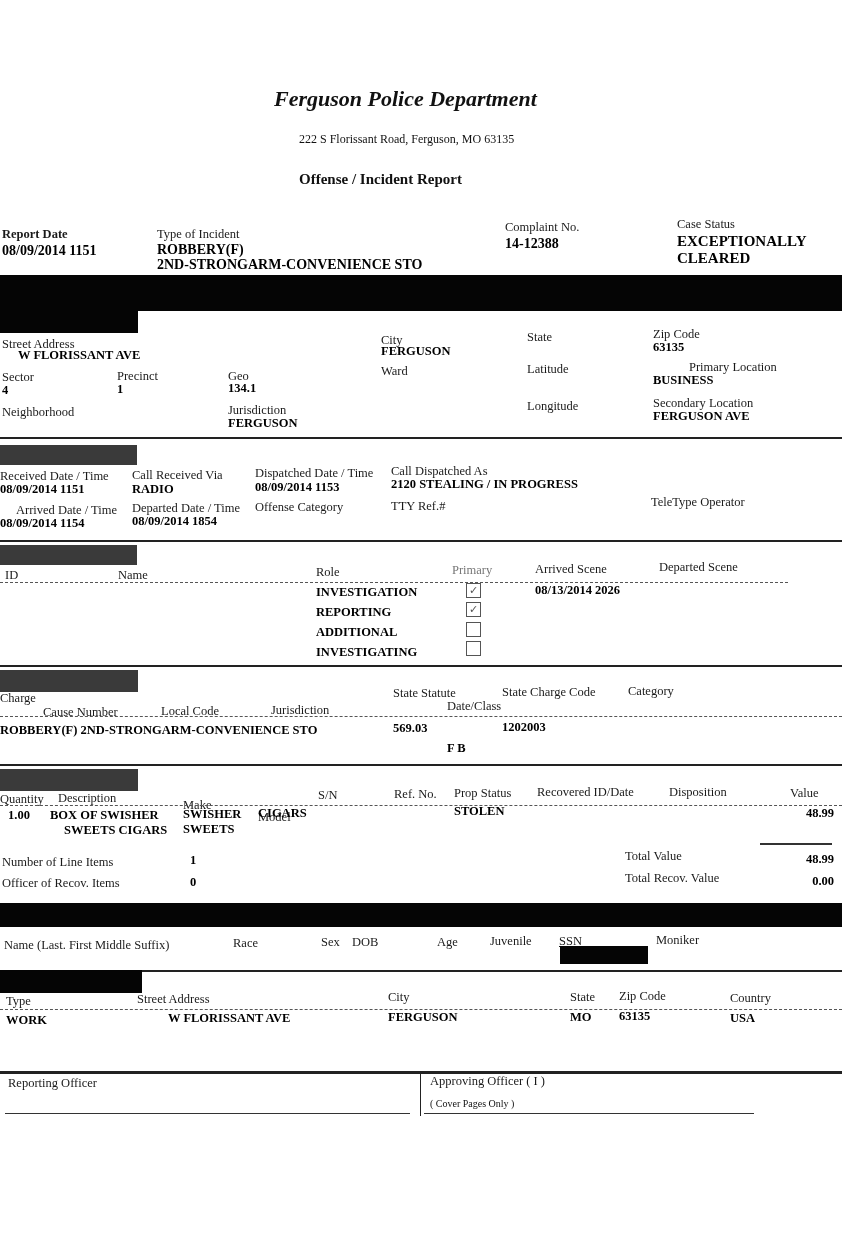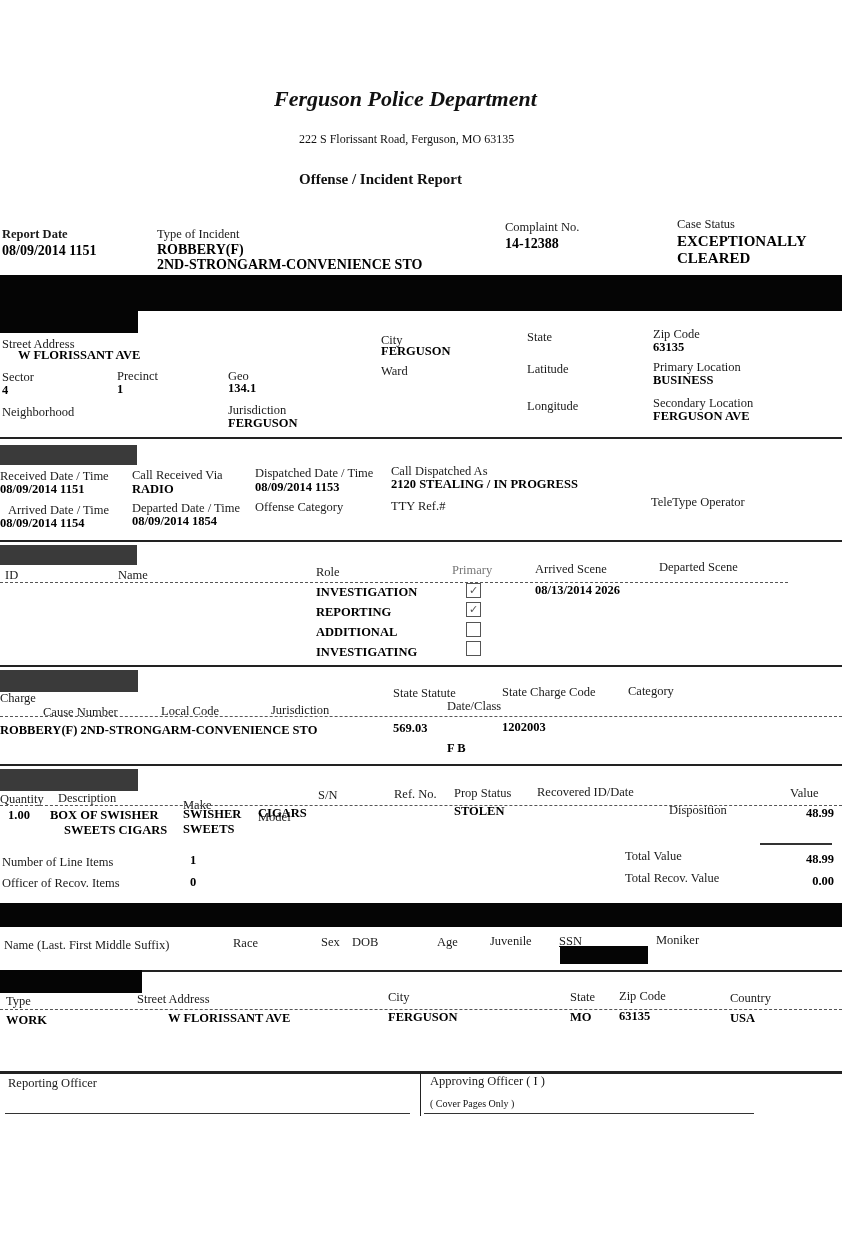--- a/index.html
+++ b/index.html
@@ -57,21 +57,21 @@
 <div class="abs val" style="left:653px;top:340px;">63135</div>
 
 <div class="abs lbl" style="left:2px;top:370px;">Sector</div>
 <div class="abs val" style="left:2px;top:383px;">4</div>
 <div class="abs lbl" style="left:117px;top:369px;">Precinct</div>
 <div class="abs val" style="left:117px;top:382px;">1</div>
 <div class="abs lbl" style="left:228px;top:369px;">Geo</div>
 <div class="abs val" style="left:228px;top:381px;">134.1</div>
 <div class="abs lbl" style="left:381px;top:364px;">Ward</div>
 <div class="abs lbl" style="left:527px;top:362px;">Latitude</div>
-<div class="abs lbl" style="left:653px;top:360px;">Primary Location</div>
+<div class="abs lbl" style="left:689px;top:360px;">Primary Location</div>
 <div class="abs val" style="left:653px;top:373px;">BUSINESS</div>
 
 <div class="abs lbl" style="left:2px;top:405px;">Neighborhood</div>
 <div class="abs lbl" style="left:228px;top:403px;">Jurisdiction</div>
 <div class="abs val" style="left:228px;top:416px;">FERGUSON</div>
 <div class="abs lbl" style="left:527px;top:399px;">Longitude</div>
 <div class="abs lbl" style="left:653px;top:396px;">Secondary Location</div>
 <div class="abs val" style="left:653px;top:409px;">FERGUSON AVE</div>
 
 <div class="rule" style="left:0;top:437px;width:842px;"></div>
@@ -79,21 +79,21 @@
 <div class="redact-gray" style="left:0;top:445px;width:137px;height:20px;"></div>
 <div class="abs lbl" style="left:0;top:469px;">Received Date / Time</div>
 <div class="abs val" style="left:0;top:482px;">08/09/2014 1151</div>
 <div class="abs lbl" style="left:132px;top:468px;">Call Received Via</div>
 <div class="abs val" style="left:132px;top:482px;">RADIO</div>
 <div class="abs lbl" style="left:255px;top:466px;">Dispatched Date / Time</div>
 <div class="abs val" style="left:255px;top:480px;">08/09/2014 1153</div>
 <div class="abs lbl" style="left:391px;top:464px;">Call Dispatched As</div>
 <div class="abs val" style="left:391px;top:477px;">2120 STEALING / IN PROGRESS</div>
 
-<div class="abs lbl" style="left:8px;top:503px;">Arrived Date / Time</div>
+<div class="abs lbl" style="left:16px;top:503px;">Arrived Date / Time</div>
 <div class="abs val" style="left:0;top:516px;">08/09/2014 1154</div>
 <div class="abs lbl" style="left:132px;top:501px;">Departed Date / Time</div>
 <div class="abs val" style="left:132px;top:514px;">08/09/2014 1854</div>
 <div class="abs lbl" style="left:255px;top:500px;">Offense Category</div>
 <div class="abs lbl" style="left:391px;top:499px;">TTY Ref.#</div>
 <div class="abs lbl" style="left:651px;top:495px;">TeleType Operator</div>
 
 <div class="rule" style="left:0;top:540px;width:842px;"></div>
 
 <div class="redact-gray" style="left:0;top:545px;width:137px;height:20px;"></div>
@@ -140,21 +140,21 @@
 
 <div class="redact-gray" style="left:0;top:769px;width:138px;height:22px;"></div>
 <div class="abs lbl" style="left:0;top:792px;">Quantity</div>
 <div class="abs lbl" style="left:58px;top:791px;">Description</div>
 <div class="abs lbl" style="left:183px;top:790px;margin-top:8px;">Make</div>
 <div class="abs lbl" style="left:258px;top:789px;margin-top:21px;">Model</div>
 <div class="abs lbl" style="left:318px;top:788px;">S/N</div>
 <div class="abs lbl" style="left:394px;top:787px;">Ref. No.</div>
 <div class="abs lbl" style="left:454px;top:786px;">Prop Status</div>
 <div class="abs lbl" style="left:537px;top:785px;">Recovered ID/Date</div>
-<div class="abs lbl" style="left:669px;top:785px;margin-top:18px;">Disposition</div>
+<div class="abs lbl" style="left:669px;top:785px;">Disposition</div>
 <div class="abs lbl" style="left:790px;top:786px;">Value</div>
 <div class="dash" style="left:0;top:805px;width:842px;"></div>
 
 <div class="abs val" style="left:8px;top:808px;">1.00</div>
 <div class="abs val" style="left:50px;top:808px;">BOX OF SWISHER</div>
 <div class="abs val" style="left:64px;top:823px;">SWEETS CIGARS</div>
 <div class="abs val" style="left:183px;top:807px;">SWISHER</div>
 <div class="abs val" style="left:183px;top:822px;">SWEETS</div>
 <div class="abs val" style="left:258px;top:806px;">CIGARS</div>
 <div class="abs val" style="left:454px;top:804px;">STOLEN</div>

